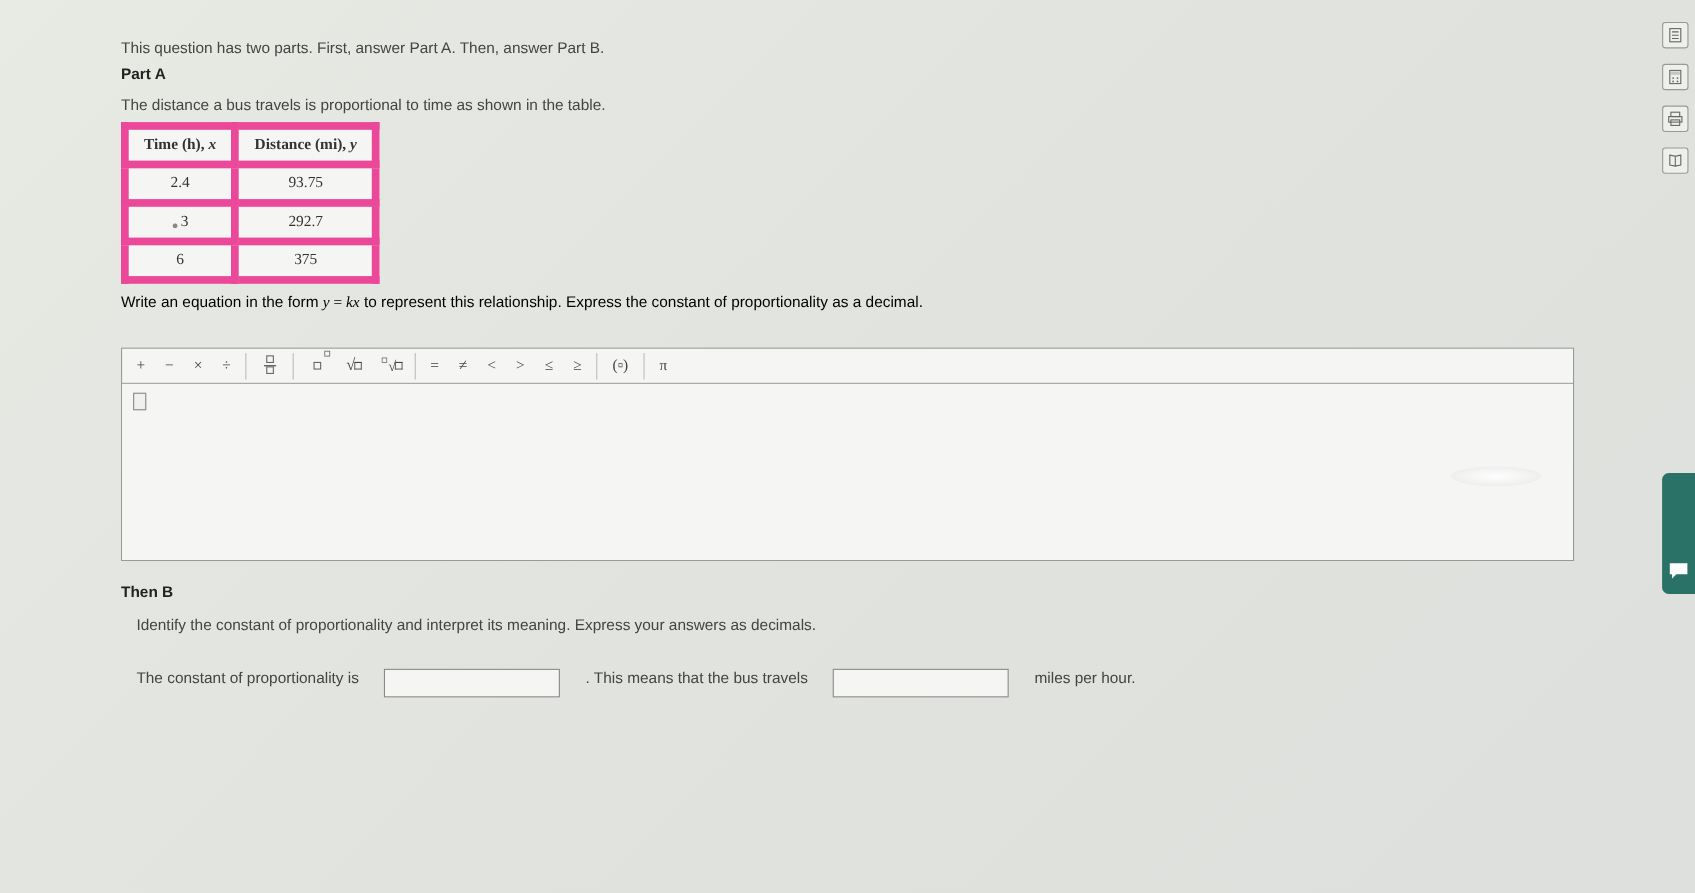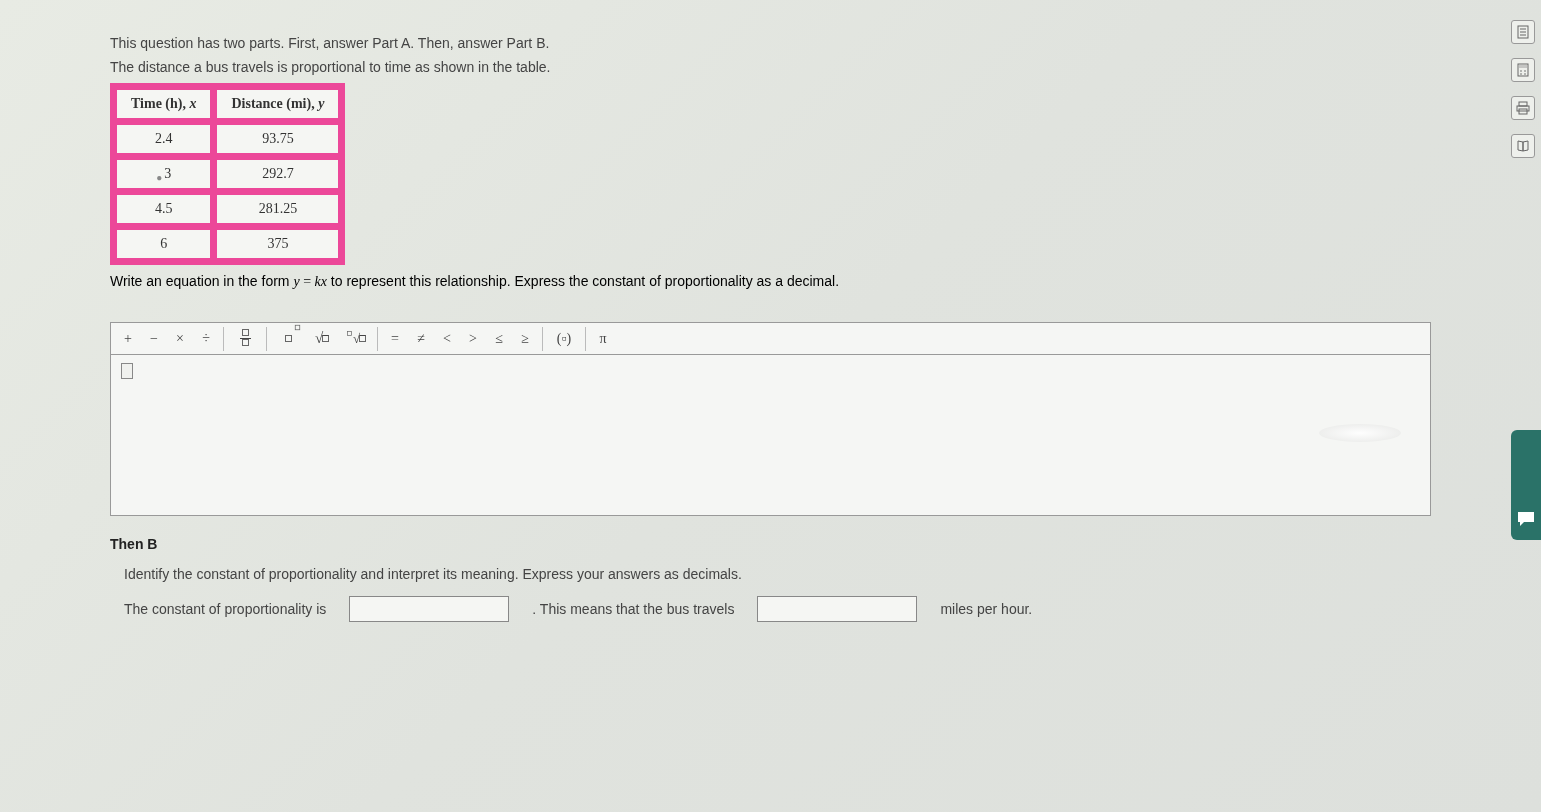--- a/index.html
+++ b/index.html
@@ -107,23 +107,22 @@
       height: 16px;
       border: 1px solid #888;
       background: #f0f1ee;
     }
     .part-b-content {
       padding-left: 14px;
       margin-top: 14px;
     }
     .fill-row {
       display: flex;
-      align-items: center;
       gap: 23px;
-      margin-top: 14px;
+      margin-top: 32px;
       color: #444;
       flex-wrap: wrap;
     }
     .fill-input {
       width: 160px;
       height: 26px;
       border: 1px solid #888;
       background: #f5f6f3;
       padding: 2px 6px;
     }
@@ -180,41 +179,38 @@
       font-size: 10px;
       color: #888;
       margin-right: 2px;
     }
   </style>
 </head>
 <body>
 
 <div class="content">
   <div class="instruction">This question has two parts. First, answer Part A. Then, answer Part B.</div>
+  <div class="part-label">Part A</div>
   <div class="description">The distance a bus travels is proportional to time as shown in the table.</div>
 
   <table class="data-table">
     <tbody>
         <tr>
       <th><span>Time (h), </span><span class="var-italic">x</span></th>
       <th><span>Distance (mi), </span><span class="var-italic">y</span></th>
     </tr>
     <tr>
       <td>2.4</td>
           <td>93.75</td>
     </tr>
     <tr>
       <td><span class="mark">●</span><span>3</span></td>
           <td>292.7</td>
     </tr>
     <tr>
-      <td>4.5</td>
-          <td>281.25</td>
-    </tr>
-    <tr>
       <td>6</td>
           <td>375</td>
     </tr>
   </tbody>
     </table>
 
   <div class="prompt-text">
     <span>Write an equation in the form </span><span class="var-italic" style="font-family:'Times New Roman',serif">y</span><span style="font-family:'Times New Roman',serif"> = </span><span class="var-italic" style="font-family:'Times New Roman',serif">k</span><span class="var-italic" style="font-family:'Times New Roman',serif">x</span><span> to represent this relationship. Express the constant of proportionality as a decimal.</span>
   </div>
 

